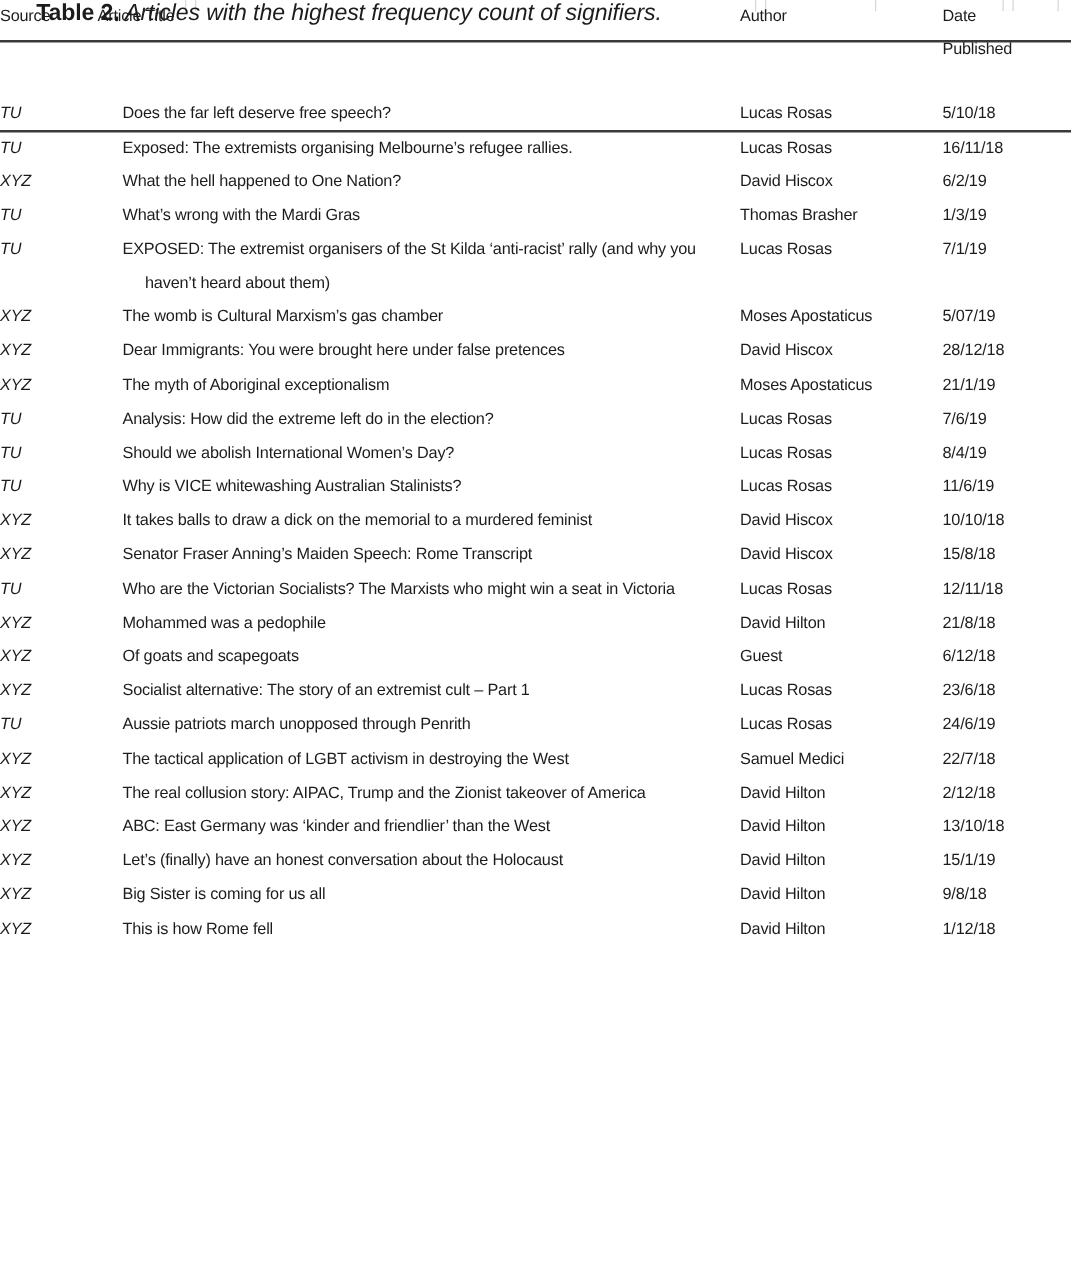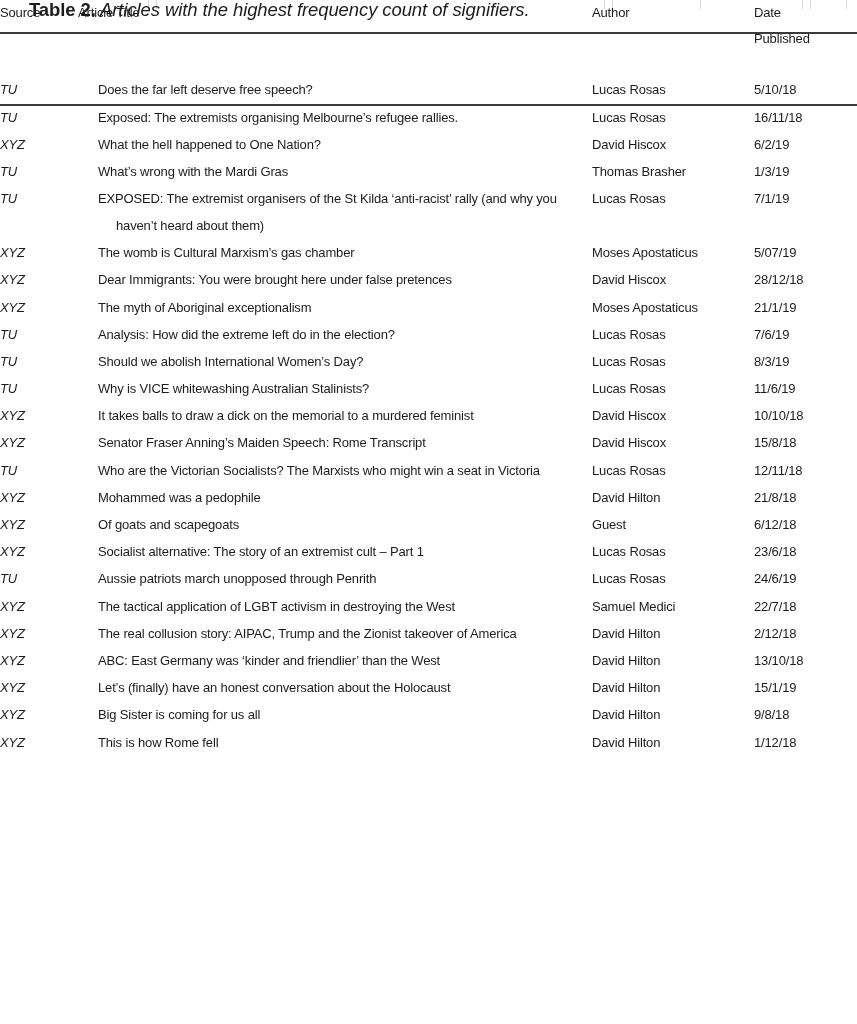--- a/index.html
+++ b/index.html
@@ -240,21 +240,21 @@
           </td>
           <td class="c-author">Lucas Rosas</td>
           <td class="c-date">7/6/19</td>
         </tr>
         <tr class="body-row">
           <td class="c-source">TU</td>
           <td class="c-title">
             <span class="c-title-inner">Should we abolish International Women’s Day?</span>
           </td>
           <td class="c-author">Lucas Rosas</td>
-          <td class="c-date">8/3/19</td>
+          <td class="c-date">8/4/19</td>
         </tr>
         <tr class="body-row">
           <td class="c-source">TU</td>
           <td class="c-title">
             <span class="c-title-inner">Why is VICE whitewashing Australian Stalinists?</span>
           </td>
           <td class="c-author">Lucas Rosas</td>
           <td class="c-date">11/6/19</td>
         </tr>
         <tr class="body-row">

